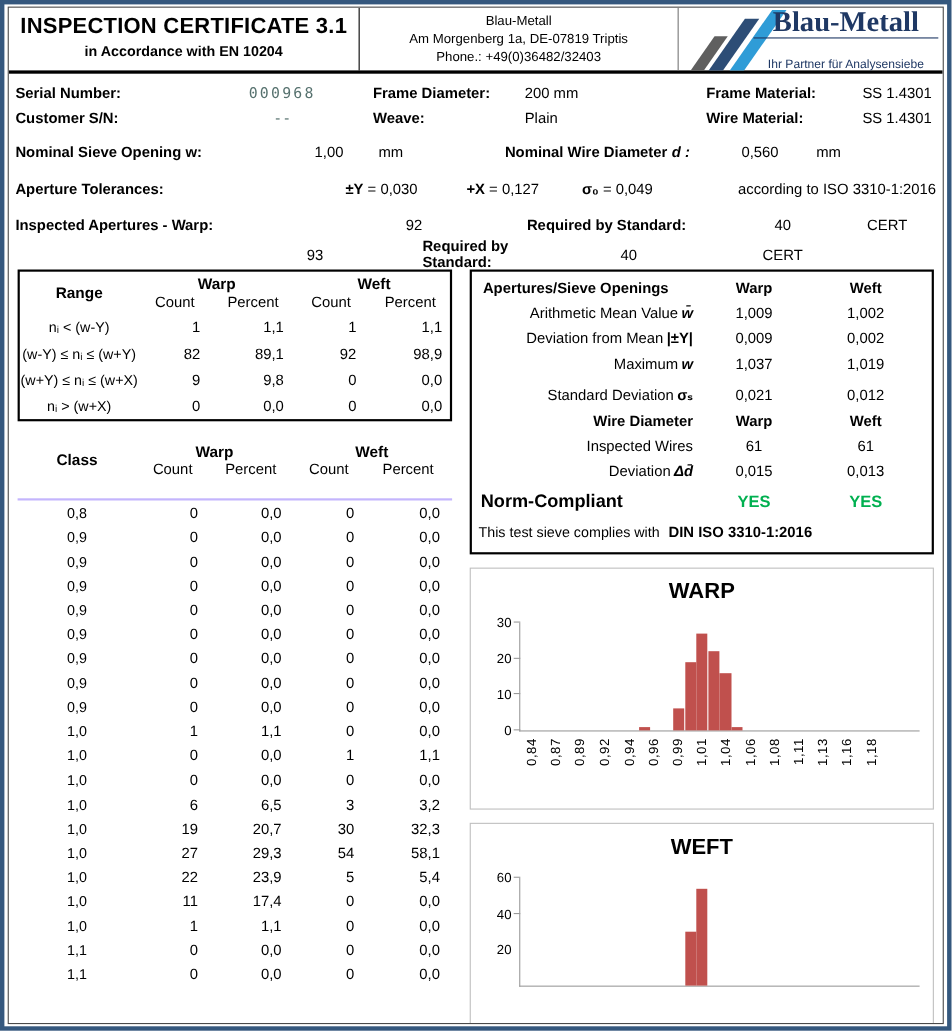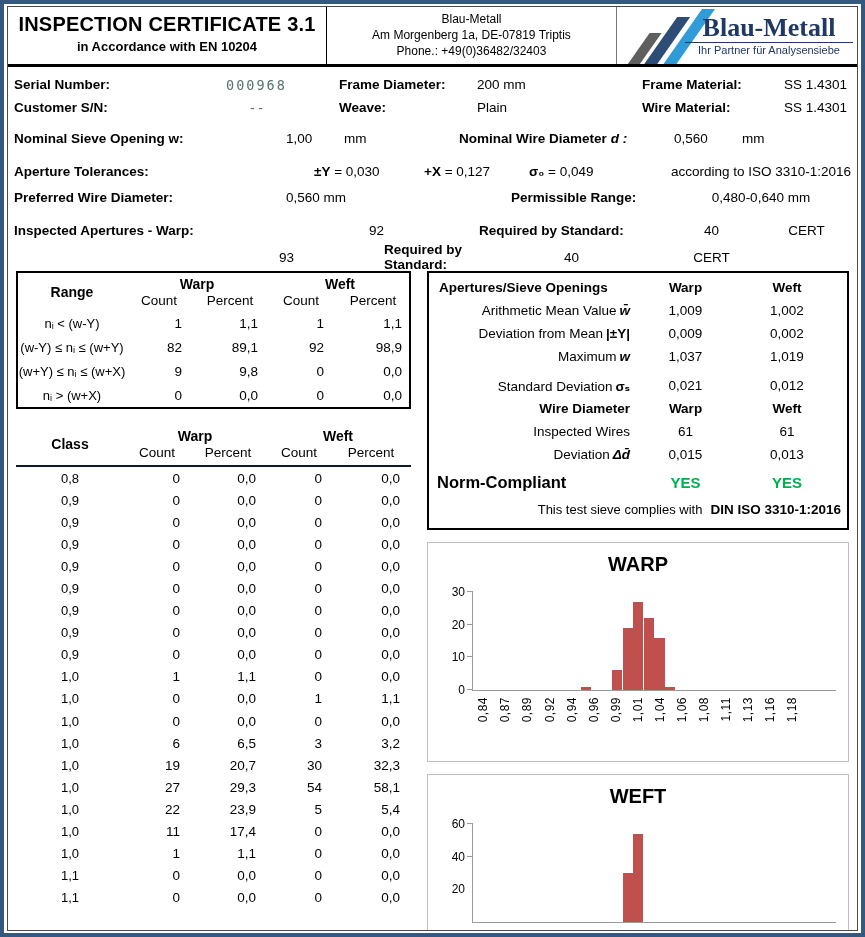--- a/index.html
+++ b/index.html
@@ -12,21 +12,21 @@
   .hdr{display:flex;height:57px;border-bottom:3px solid #000;align-items:stretch;}
   .hdr-left{width:318px;border-right:1px solid #000;text-align:center;padding-top:6px;}
   .hdr-title{font-size:20px;font-weight:bold;letter-spacing:.2px;}
   .hdr-sub{font-size:13px;font-weight:bold;margin-top:3px;}
   .hdr-mid{flex:1;text-align:center;font-size:12px;padding-top:4px;line-height:16px;border-right:1px solid #777;}
   .hdr-logo{width:236px;display:flex;align-items:center;justify-content:flex-end;padding-right:4px;position:relative;overflow:hidden;}
   .stripes{position:absolute;left:2px;top:2px;bottom:2px;width:90px;}
   .stripe{position:absolute;transform:skewX(-35deg);}
   .logo-txt{text-align:center;z-index:1;width:168px;}
   .logo-name{font-family:"Liberation Serif","DejaVu Serif",serif;font-size:26px;font-weight:bold;line-height:26px;}
-  .logo-tag{font-size:11px;border-top:1.5px solid #1f3864;margin-top:1px;padding-top:1px;}
+  .logo-tag{font-size:11px;border-top:1.5px solid #1f3864;margin-top:1px;padding-top:18px;}
 
   
   .info{padding:6px 6px 0 6px;}
   .irow{display:grid;height:23px;align-items:center;}
   .lbl{font-weight:bold;}
   .mono{font-family:"DejaVu Sans Mono","Liberation Mono",monospace;color:#56716e;letter-spacing:2px;font-size:13.5px;}
   .r{text-align:right;} .c{text-align:center;}
   .g1{grid-template-columns:160px 165px 138px 165px 142px 1fr;}
   .g3{grid-template-columns:272px 58px 115px 215px 68px 1fr;}
   .g4{grid-template-columns:300px 110px 105px 120px 1fr;}
@@ -43,36 +43,36 @@
   .box{border:2px solid #000;}
   .tbl-head{display:grid;grid-template-columns:108px 66px 76px 66px 78px;}
   .h-name{grid-row:1/3;grid-column:1;align-self:center;text-align:center;font-weight:bold;font-size:14px;}
   .h-warp{grid-column:2/4;} .h-weft{grid-column:4/6;}
   .h-grp{text-align:center;font-weight:bold;font-size:14px;padding-top:3px;}
   .h-sub{text-align:center;font-size:13.5px;padding:1px 0 3px 0;}
   .tbl-row{display:grid;grid-template-columns:108px 66px 76px 66px 78px;height:24px;align-items:center;}
   .tbl-row .cell0{text-align:center;font-size:13px;}
   .tbl-row .num{text-align:right;padding-right:10px;}
   .cls-tbl{margin-top:16px;}
-  .cls-head{border-bottom:2px solid #0f172a;padding-bottom:2px;}
+  .cls-head{border-bottom:2px solid #c4b5fd;padding-bottom:16px;}
   .cls-row{height:22.1px;}
 
   
   .stats{border:2px solid #000;padding:3px 6px 4px 6px;}
   .srow{display:grid;grid-template-columns:1fr 95px 108px;height:23px;align-items:center;}
   .srow .slbl{text-align:right;padding-right:8px;}
   .srow .sval{text-align:center;}
   .shead .slbl{font-weight:bold;text-align:left;padding-left:4px;}
   .shead .sval{font-weight:bold;}
   .swire .slbl,.swire .sval{font-weight:bold;} .swire .slbl{text-align:right;}
   .sym{font-style:italic;font-weight:bold;margin-left:3px;}
   .norm{height:32px;}
   .norm .slbl{text-align:left;font-weight:bold;font-size:16.5px;padding-left:2px;}
   .yes{font-weight:bold;font-size:15px;}
-  .sfoot{text-align:right;font-size:13px;padding-top:4px;height:22px;}
+  .sfoot{text-align:left;font-size:13px;padding-top:4px;height:22px;}
   .sfoot b{margin-left:8px;font-size:13.5px;}
 
   
   .chart{border:1px solid #bfbfbf;margin-top:12px;background:#fff;position:relative;}
   .chart-title{text-align:center;font-weight:bold;font-size:20px;margin:10px 0 16px 0;}
   .plot{position:relative;margin:14px 12px 0 44px;height:98px;
         border-left:1px solid #9b9b9b;border-bottom:1px solid #9b9b9b;}
   .bar{position:absolute;bottom:0;width:2.87%;}
   .ytick{position:absolute;left:-36px;width:28px;text-align:right;font-size:12px;transform:translateY(7px);}
   .ydash{position:absolute;left:-6px;width:6px;border-top:1px solid #9b9b9b;}
@@ -132,28 +132,20 @@
       <span><b>Nominal Wire Diameter</b><b class="ital" style="margin-left:4px;">d :</b></span>
       <span>0,560</span>
       <span>mm</span>
     </div>
     <div class="irow g4 sp10">
       <span class="lbl">Aperture Tolerances:</span>
       <span><b>±Y</b><span> = 0,030</span></span>
       <span><b>+X</b><span> = 0,127</span></span>
       <span><b>σ₀</b><span> = 0,049</span></span>
       <span class="r">according to ISO 3310-1:2016</span>
-    </div>
-    <div class="irow g5 sp3">
-      <span class="lbl">Preferred Wire Diameter:</span>
-      <span>0,560 mm</span>
-      <span></span>
-      <span class="lbl">Permissible Range:</span>
-      <span class="c">0,480-0,640 mm</span>
-      <span></span>
     </div>
     <div class="irow g6 sp10">
       <span class="lbl">Inspected Apertures - Warp:</span>
       <span class="r">92</span>
       <span></span>
       <span class="lbl">Required by Standard:</span>
       <span class="c">40</span>
       <span class="c">CERT</span>
       <span></span>
     </div>

